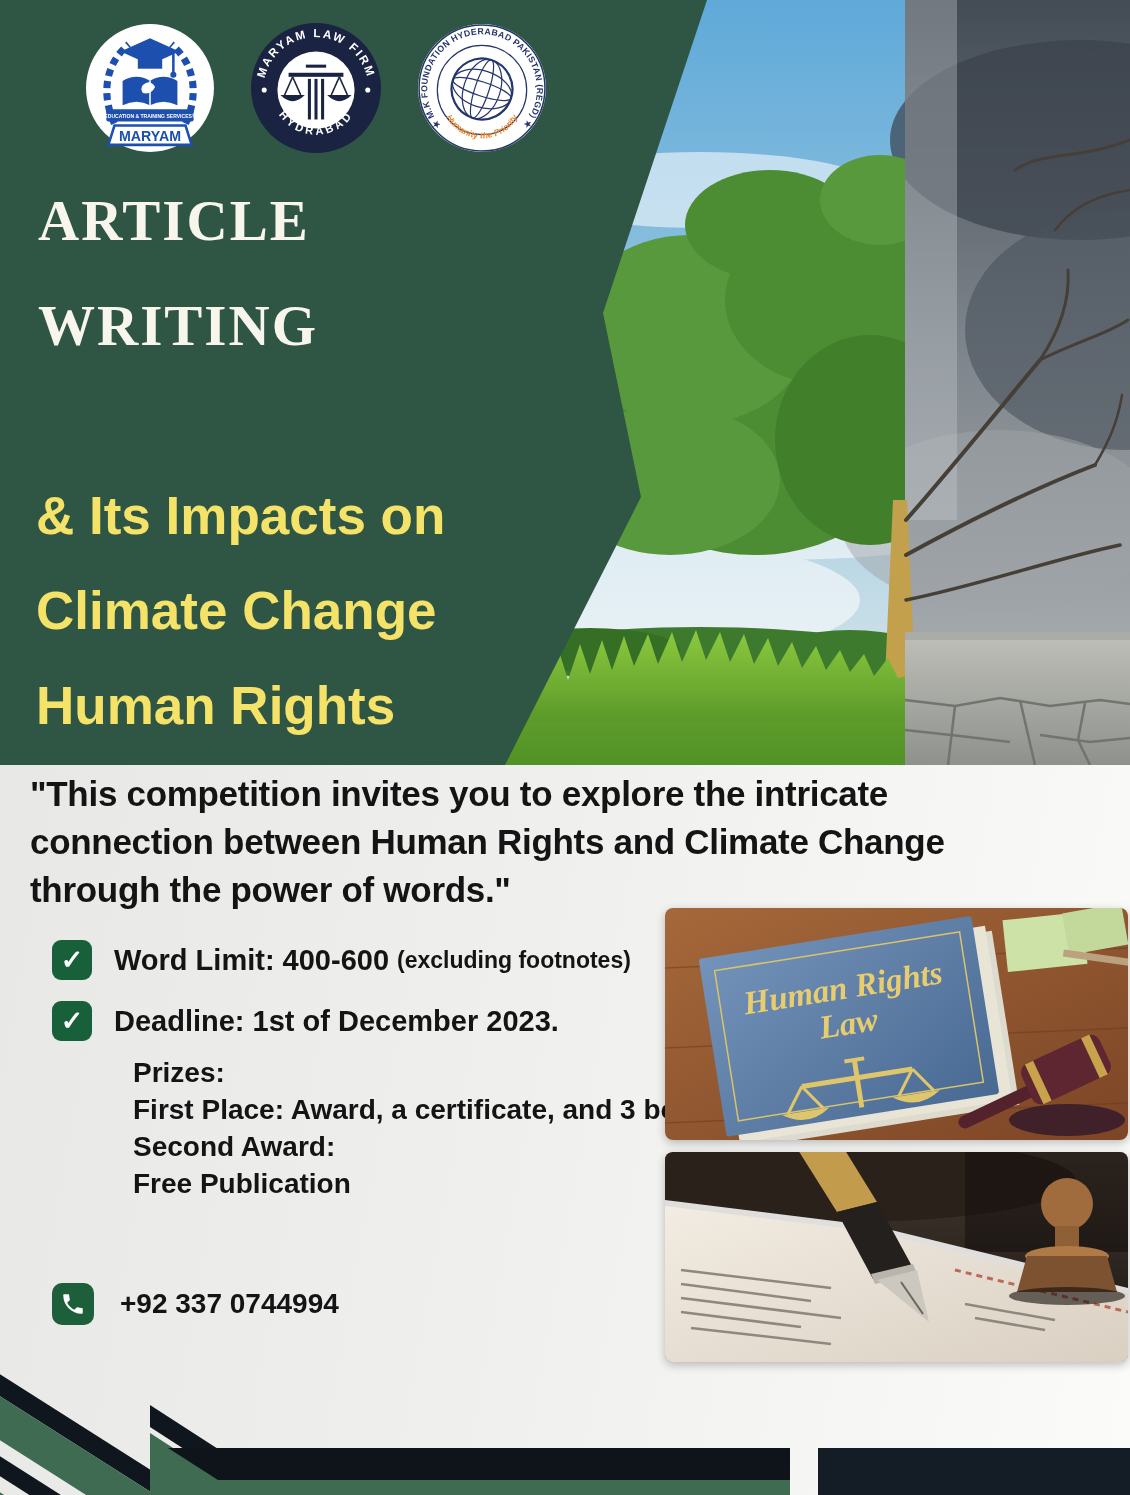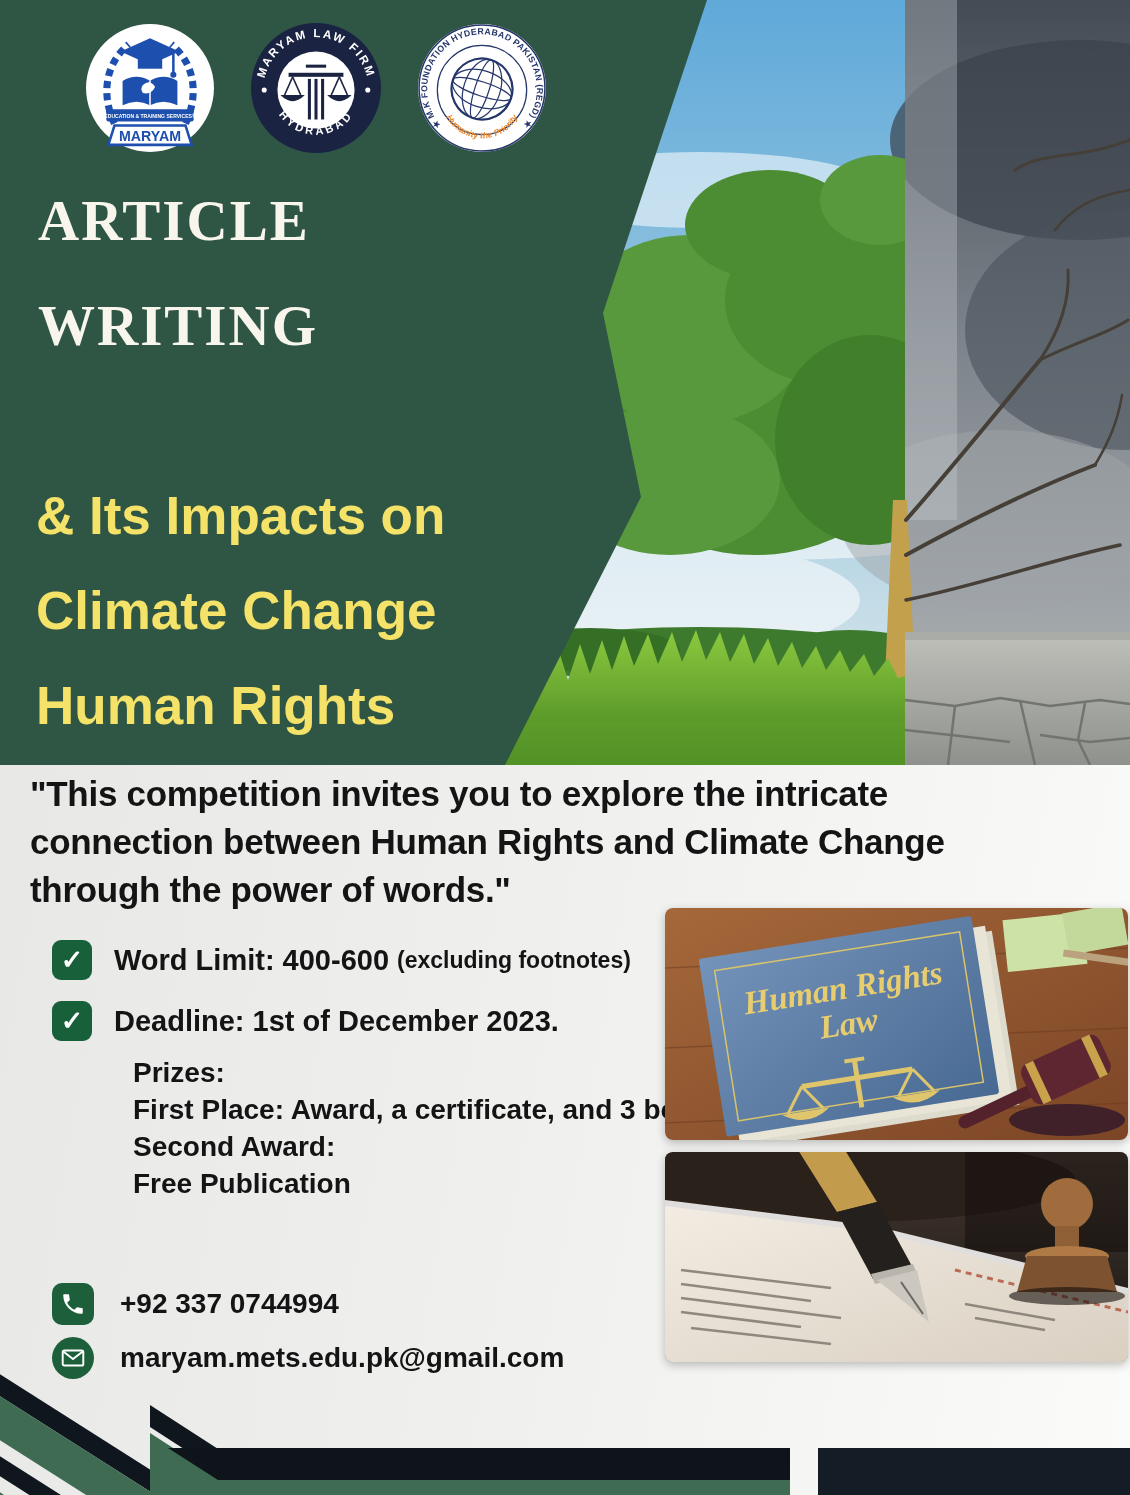--- a/index.html
+++ b/index.html
@@ -255,29 +255,20 @@
   </div>
 
   <div class="contact-row phone">
     <div class="cicon square">
       <svg viewBox="0 0 24 24">
           <path fill="#ffffff" d="M6.6 10.8c1.5 2.8 3.8 5.1 6.6 6.6l2.2-2.2c.3-.3.7-.4 1-.2 1.1.4 2.3.6 3.6.6.6 0 1 .4 1 1V20c0 .6-.4 1-1 1C10.8 21 3 13.2 3 3.9c0-.5.4-.9 1-.9h3.5c.6 0 1 .4 1 1 0 1.2.2 2.4.6 3.6.1.3 0 .7-.2 1l-2.3 2.2z"></path>
         </svg>
     </div>
     <span class="contact-text">+92 337 0744994</span>
   </div>
-  <div class="contact-row mail">
-    <div class="cicon round">
-      <svg viewBox="0 0 24 24" fill="none" stroke="#ffffff" stroke-width="1.8">
-        <rect x="2.5" y="5" width="19" height="14" rx="1.5"></rect>
-        <path d="M3 6l9 7 9-7"></path>
-      </svg>
-    </div>
-    <span class="contact-text">maryam.mets.edu.pk@gmail.com</span>
-  </div>
 
   <div class="photo photo-book">
     <svg viewBox="0 0 463 232" preserveAspectRatio="none">
       <defs>
         <linearGradient id="wood" x1="0" y1="0" x2="1" y2="1">
           <stop offset="0" stop-color="#a5683a"></stop>
             <stop offset="1" stop-color="#7c4526"></stop>
         </linearGradient>
         <linearGradient id="bookG" x1="0" y1="0" x2="1" y2="1">
           <stop offset="0" stop-color="#7493ba"></stop>

